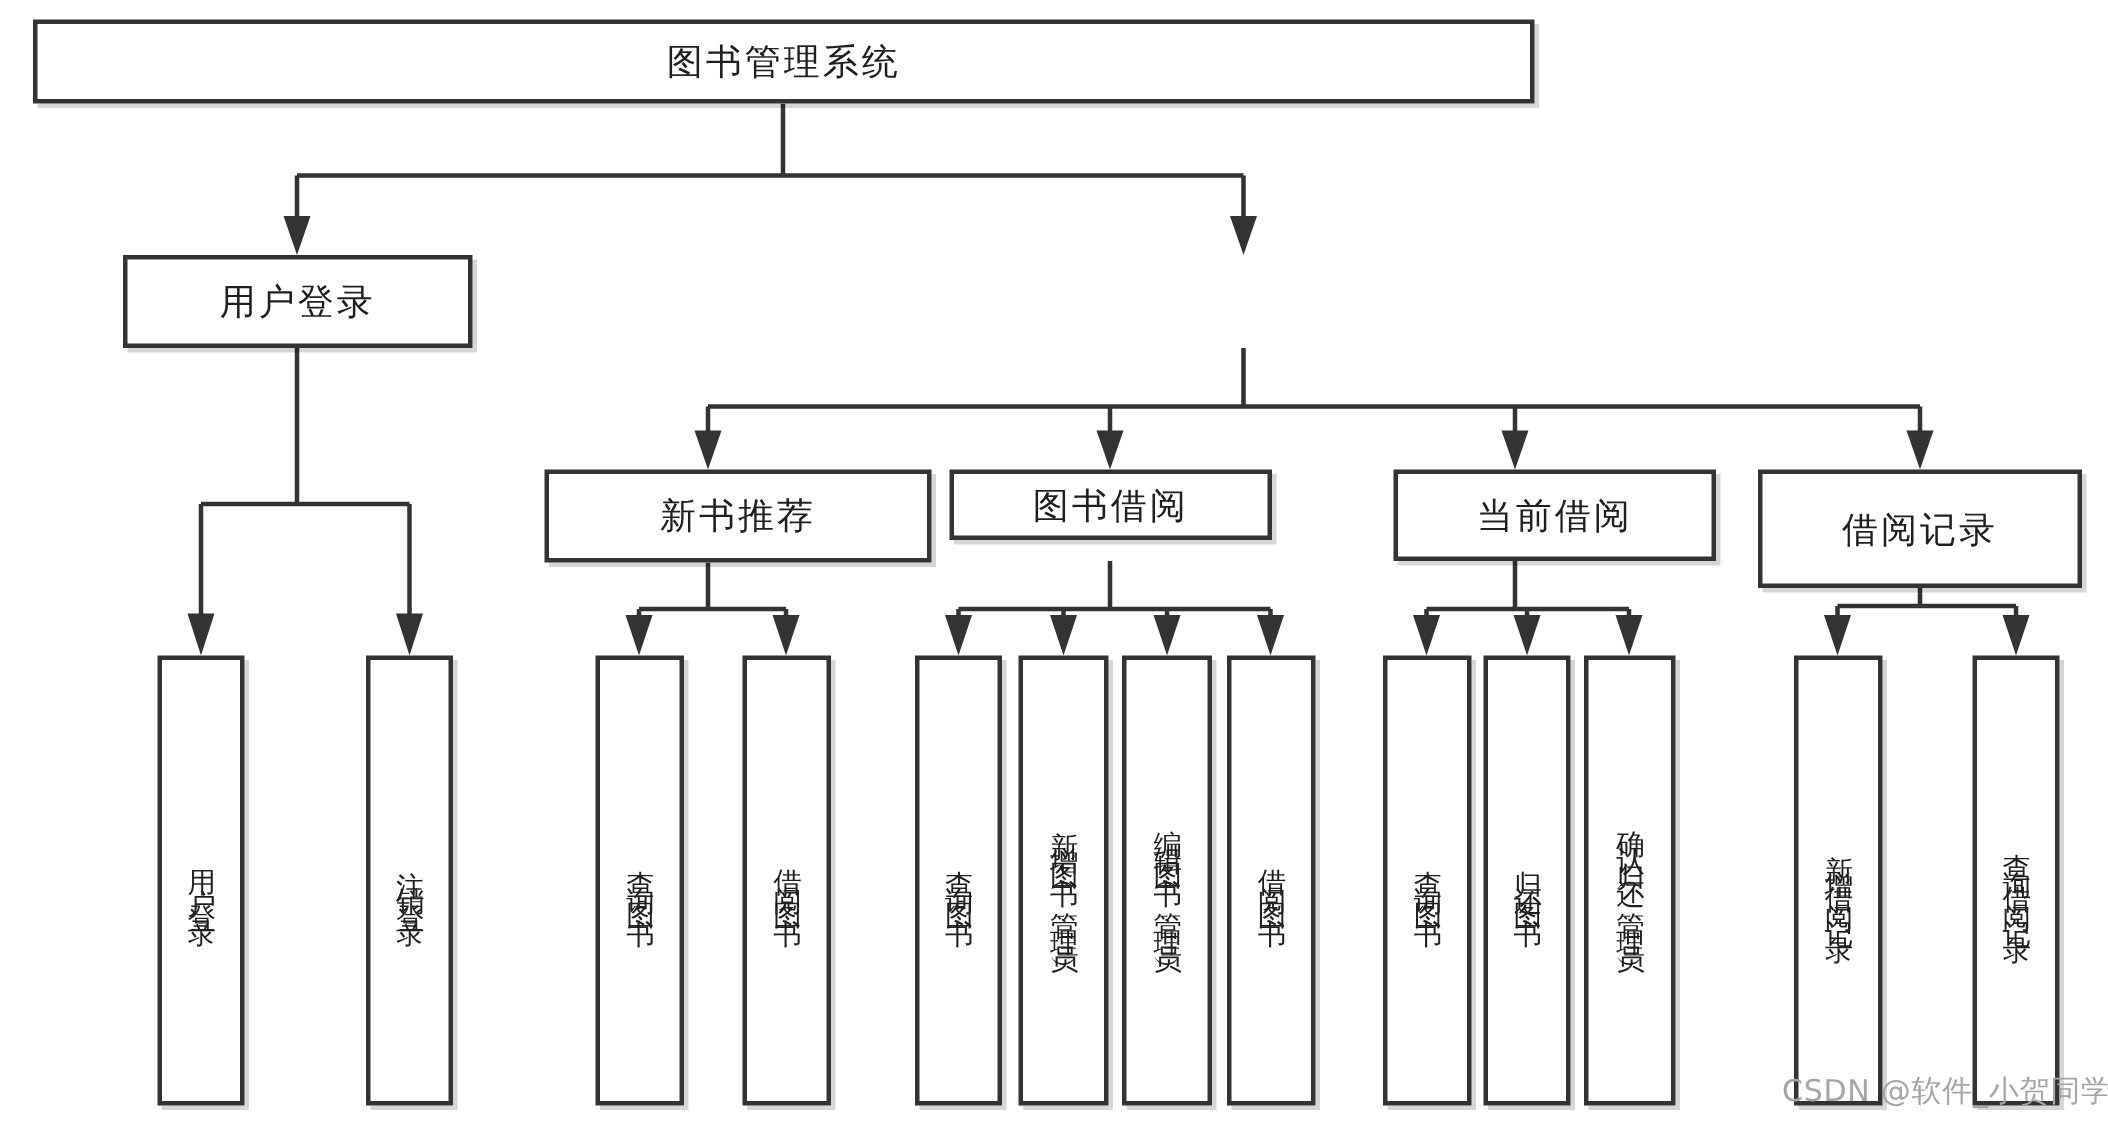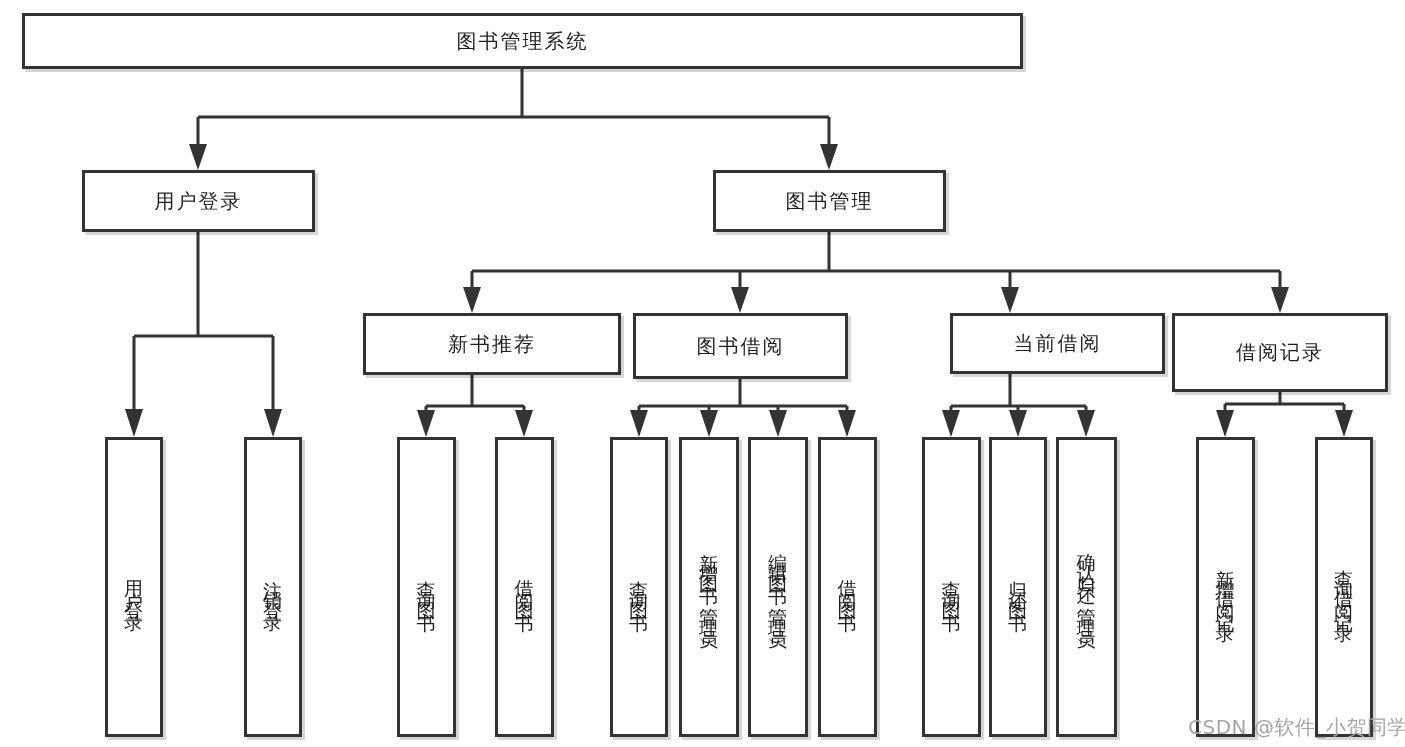--- a/index.html
+++ b/index.html
@@ -22,36 +22,36 @@
     position: absolute;
     box-sizing: border-box;
     background: #ffffff;
     border: 3px solid #333333;
     box-shadow: 3px 3px 0 rgba(0,0,0,0.16);
     display: flex;
     align-items: center;
     justify-content: center;
     z-index: 2;
   }
-  .node.h { font-size: 20px; letter-spacing: 2px; white-space: nowrap; }
+  .node.h { font-size: 24px; letter-spacing: 2px; white-space: nowrap; }
   .node.v { top: 437px; height: 300px; }
   .node.v .vtext {
     writing-mode: vertical-rl;
     text-orientation: mixed;
     font-size: 19px;
     letter-spacing: 11px;
     line-height: 1;
   }
   
   #root        { left: 22px;   top: 13px;  width: 1001px; height: 56px; }
   #n-userlogin { left: 82px;   top: 170px; width: 233px;  height: 62px; }
   #n-bookmgmt  { left: 713px;  top: 170px; width: 233px;  height: 62px; }
   #n-newbook   { left: 363px;  top: 313px; width: 258px;  height: 62px; }
-  #n-borrow    { left: 633px;  top: 313px; width: 215px;  height: 66px; }
-  #n-current   { left: 950px;  top: 313px; width: 215px;  height: 61px; }
+  #n-borrow    { left: 633px;  top: 313px; width: 215px;  height: 47px; }
+  #n-current   { left: 929px;  top: 313px; width: 215px;  height: 61px; }
   #n-records   { left: 1172px; top: 313px; width: 216px;  height: 79px; }
   #v-login     { left: 105px;  width: 58px; }
   #v-logout    { left: 244px;  width: 58px; }
   #v-nb-query  { left: 397px;  width: 59px; }
   #v-nb-borrow { left: 495px;  width: 59px; }
   #v-b-query   { left: 610px;  width: 58px; }
   #v-b-add     { left: 679px;  width: 60px; }
   #v-b-edit    { left: 748px;  width: 60px; }
   #v-b-borrow  { left: 818px;  width: 59px; }
   #v-c-query   { left: 922px;  width: 59px; }
@@ -115,23 +115,20 @@
     </g>
   </svg>
 
   <div class="node h" id="root">
     <span>图书管理系统</span>
   </div>
 
   <div class="node h" id="n-userlogin">
     <span>用户登录</span>
   </div>
-  <div class="node h" id="n-bookmgmt">
-    <span>图书管理</span>
-  </div>
 
   <div class="node h" id="n-newbook">
     <span>新书推荐</span>
   </div>
   <div class="node h" id="n-borrow">
     <span>图书借阅</span>
   </div>
   <div class="node h" id="n-current">
     <span>当前借阅</span>
   </div>

